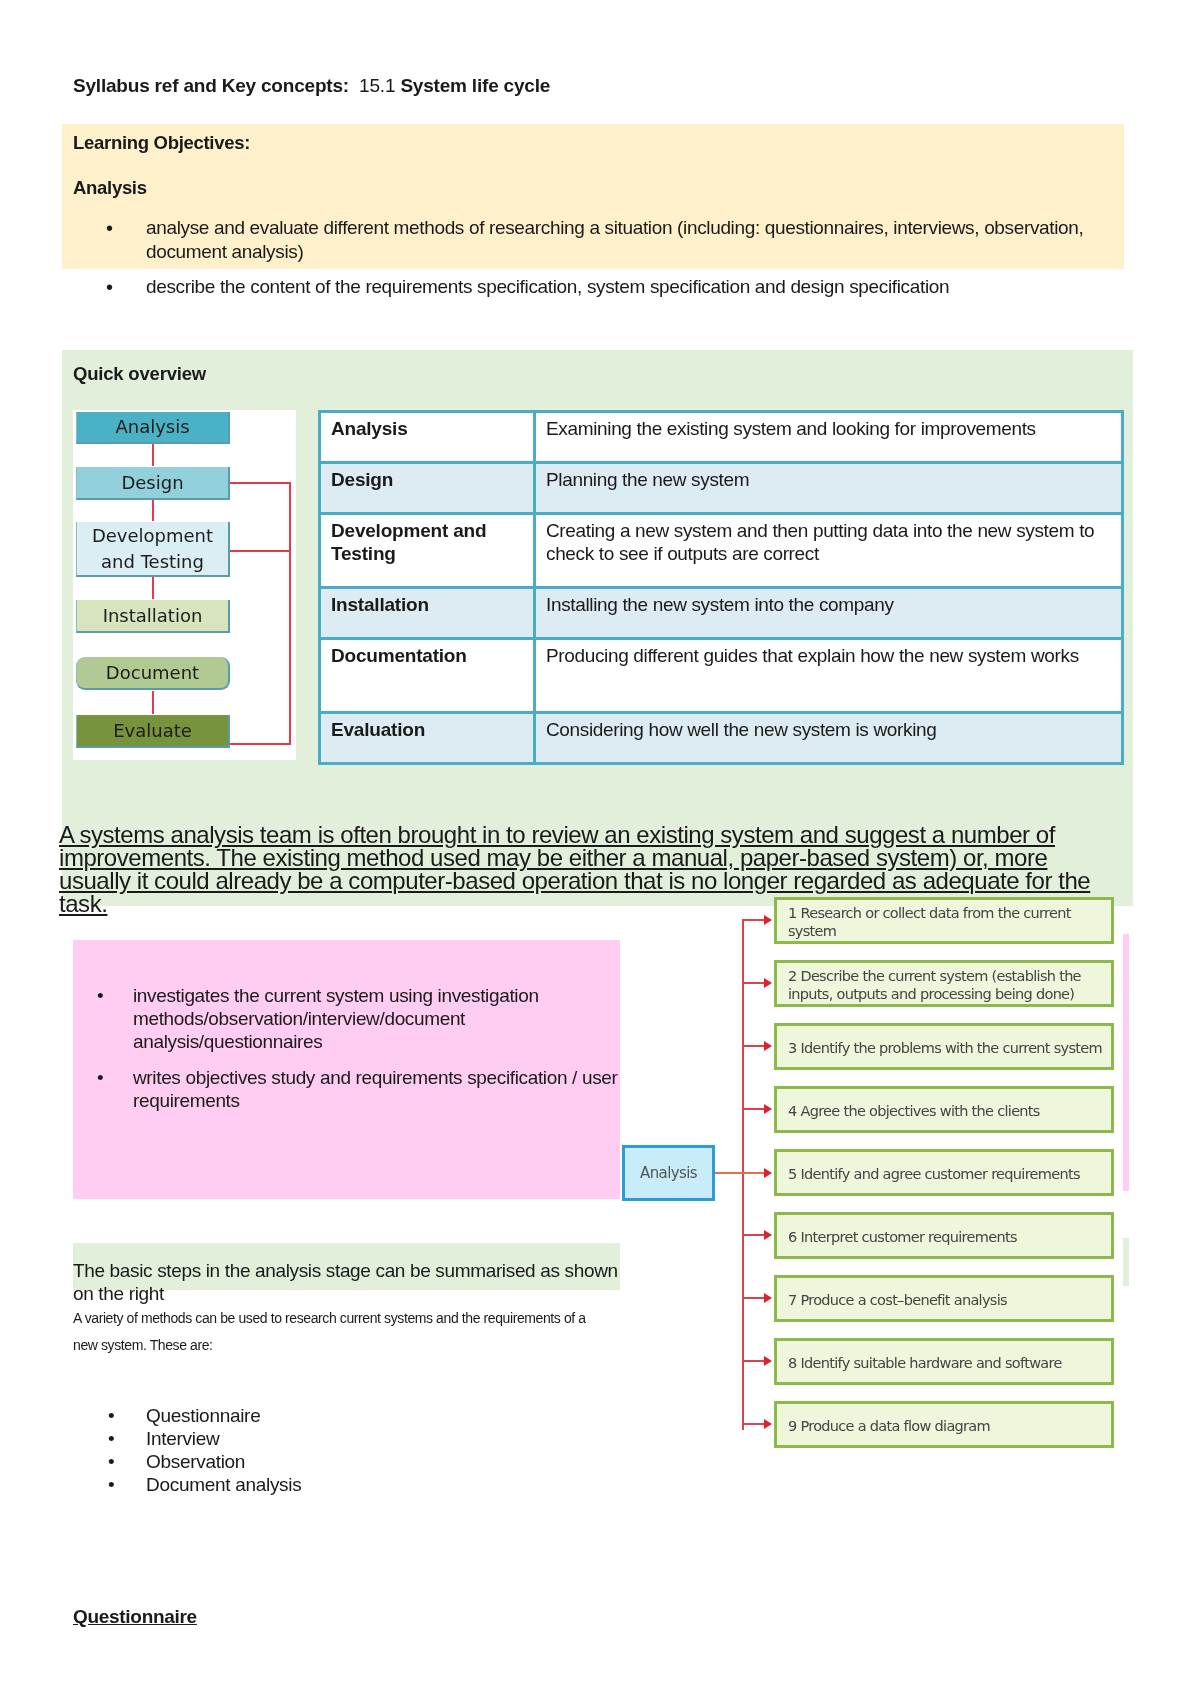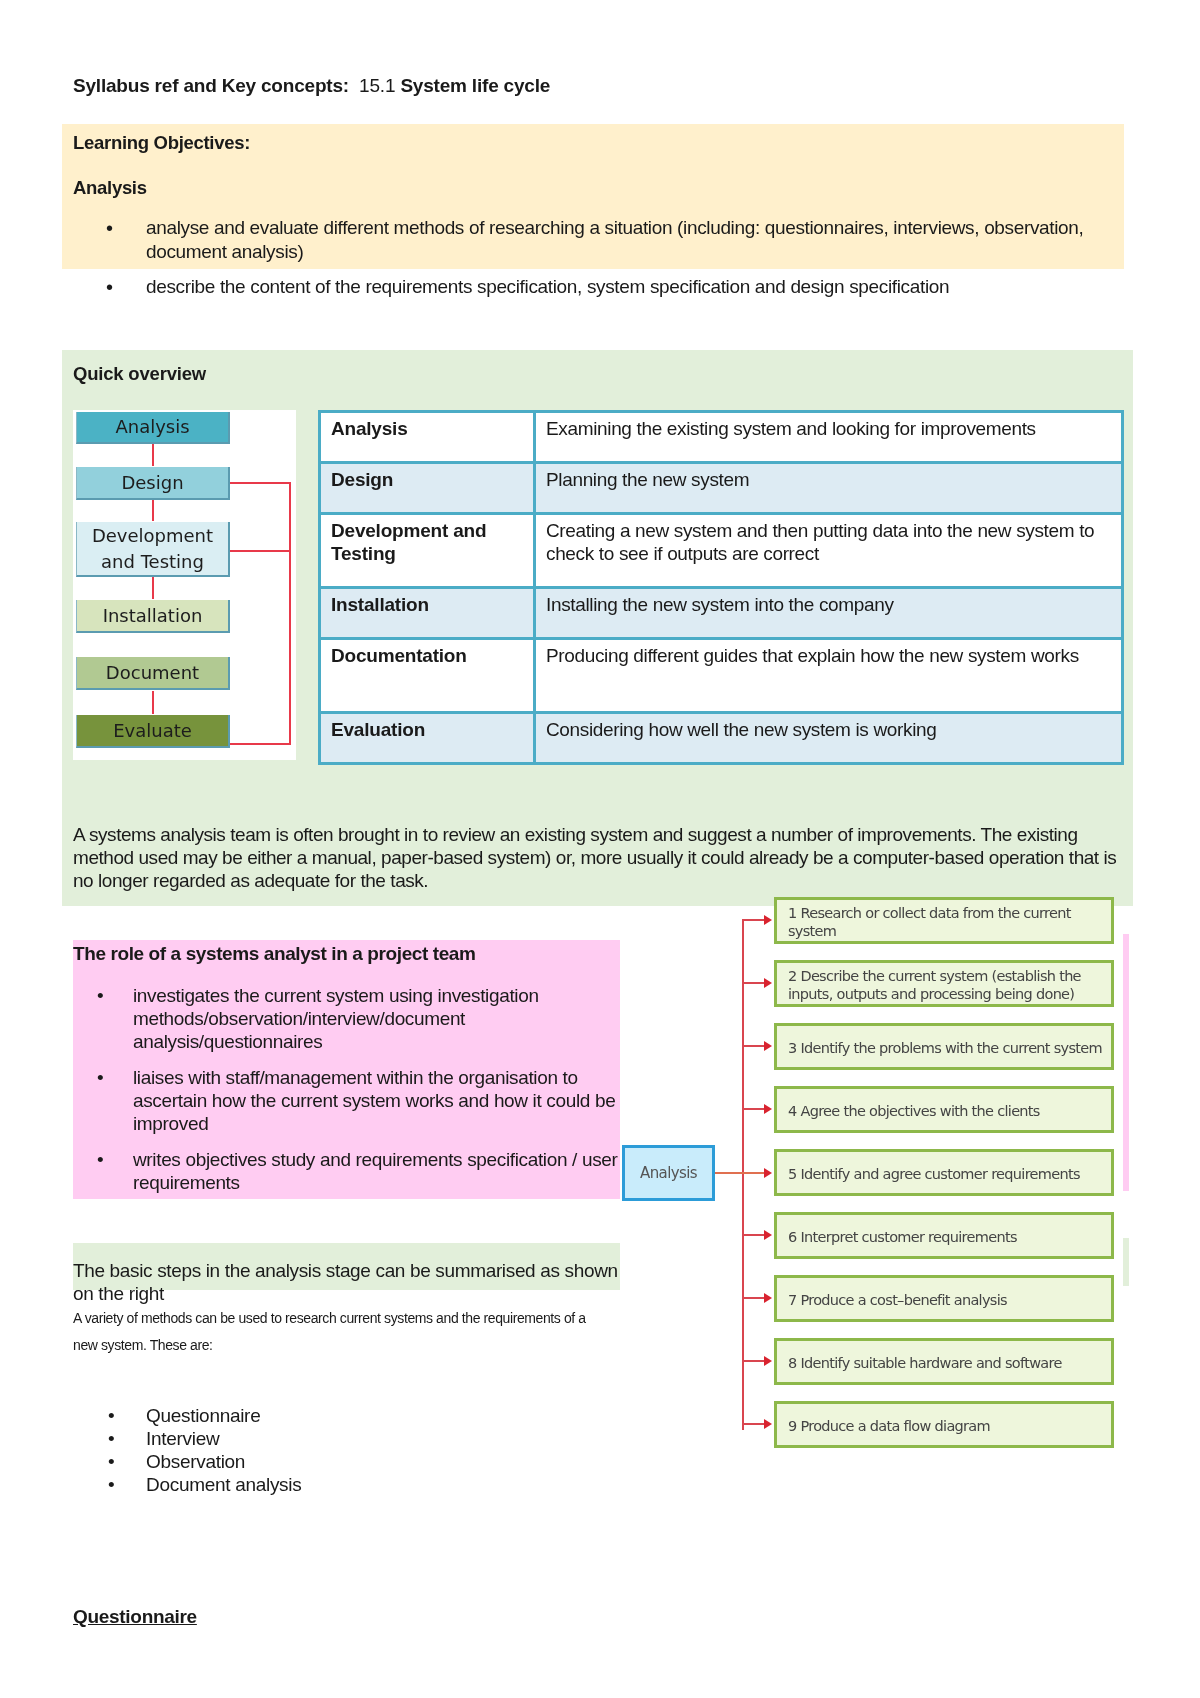--- a/index.html
+++ b/index.html
@@ -26,21 +26,21 @@
   .lc-box { position: absolute; left: 3px; width: 154px; text-align: center; font-family: "DejaVu Sans", sans-serif; font-size: 18px; color: #1d1d1d; border-right: 2px solid #5b9bb0; border-bottom: 2px solid #5b9bb0; border-left: 1px solid #8ab8c6; }
   .lc-line { position: absolute; background: #e8394a; }
 
   #ovtable { position: absolute; left: 256px; top: 60px; width: 806px; border-collapse: collapse; border: 3px solid #4bacc6; }
   #ovtable td { border: 3px solid #4bacc6; vertical-align: top; padding: 4px 10px 0 10px; font-size: 19px; letter-spacing: -0.35px; line-height: 23px; }
   #ovtable td.k { font-weight: bold; width: 215px; letter-spacing: -0.2px; }
   #ovtable tr.alt td { background: #ddebf3; }
   #ovtable tr.wht td { background: #ffffff; }
 
   
-  #intro { left: 73px; top: 823px; width: 1065px; font-size: 19px; line-height: 23px; letter-spacing: -0.45px; }
+  #intro { left: 59px; top: 823px; width: 1065px; font-size: 24px; line-height: 23px; letter-spacing: -0.45px; text-decoration: underline; }
 
   
   #role { left: 73px; top: 940px; width: 547px; height: 259px; background: #ffccf2; }
   #role .hdr { position: absolute; left: 0; top: 3px; font-weight: bold; font-size: 19px; letter-spacing: -0.4px; }
   #role ul { position: absolute; left: 0; top: 44px; list-style: none; width: 545px; }
   #role li { position: relative; padding-left: 36px; font-size: 19px; line-height: 23px; letter-spacing: -0.35px; margin-bottom: 13px; margin-left: 24px; }
   #role li::before { content: "•"; position: absolute; left: 0; top: 0; font-size: 19px; }
 
   
   #steps-note { left: 73px; top: 1243px; width: 547px; height: 47px; background: #e2efda; font-size: 19px; line-height: 23px; letter-spacing: -0.35px; padding-top: 16px; }
@@ -92,21 +92,21 @@
 
     <div class="lc-line" style="left:157px; top:72px; width:61px; height:2px;"></div>
     <div class="lc-line" style="left:157px; top:140px; width:61px; height:2px;"></div>
     <div class="lc-line" style="left:157px; top:333px; width:61px; height:2px;"></div>
     <div class="lc-line" style="left:216px; top:72px; width:2px; height:263px;"></div>
 
     <div class="lc-box" style="top:2px; height:32px; line-height:30px; background:#4bb2c5;">Analysis</div>
     <div class="lc-box" style="top:57px; height:33px; line-height:31px; background:#92d0dc;">Design</div>
     <div class="lc-box" style="top:112px; height:55px; line-height:26px; padding-top:1px; background:#daeef3;">Development and Testing</div>
     <div class="lc-box" style="top:190px; height:33px; line-height:31px; background:#d7e4bd;">Installation</div>
-    <div class="lc-box" style="top:247px; height:33px; line-height:31px; background:#b1c992;">Document</div>
+    <div class="lc-box" style="top:247px; height:33px; line-height:31px; background:#b1c992;border-radius:9px;">Document</div>
     <div class="lc-box" style="top:305px; height:33px; line-height:31px; background:#77933c;">Evaluate</div>
   </div>
 
   <table id="ovtable">
     <tbody>
         <tr class="wht" style="height:51px">
       <td class="k">Analysis</td>
       <td>Examining the existing system and looking for improvements</td>
     </tr>
     <tr class="alt" style="height:51px">
@@ -129,24 +129,22 @@
       <td class="k">Evaluation</td>
       <td>Considering how well the new system is working</td>
     </tr>
   </tbody>
     </table>
 </div>
 
 <p id="intro" class="abs">A systems analysis team is often brought in to review an existing system and suggest a number of improvements. The existing method used may be either a manual, paper-based system) or, more usually it could already be a computer-based operation that is no longer regarded as adequate for the task.</p>
 
 <div id="role" class="abs">
-  <div class="hdr">The role of a systems analyst in a project team</div>
   <ul>
     <li>investigates the current system using investigation methods/observation/interview/document analysis/questionnaires</li>
-    <li>liaises with staff/management within the organisation to ascertain how the current system works and how it could be improved</li>
     <li>writes objectives study and requirements specification / user requirements</li>
   </ul>
 </div>
 
 <div id="steps-note" class="abs">The basic steps in the analysis stage can be summarised as shown on the right</div>
 
 <p id="variety" class="abs">A variety of methods can be used to research current systems and the requirements of a new system. These are:</p>
 
 <ul id="methods" class="abs">
   <li>Questionnaire</li>

